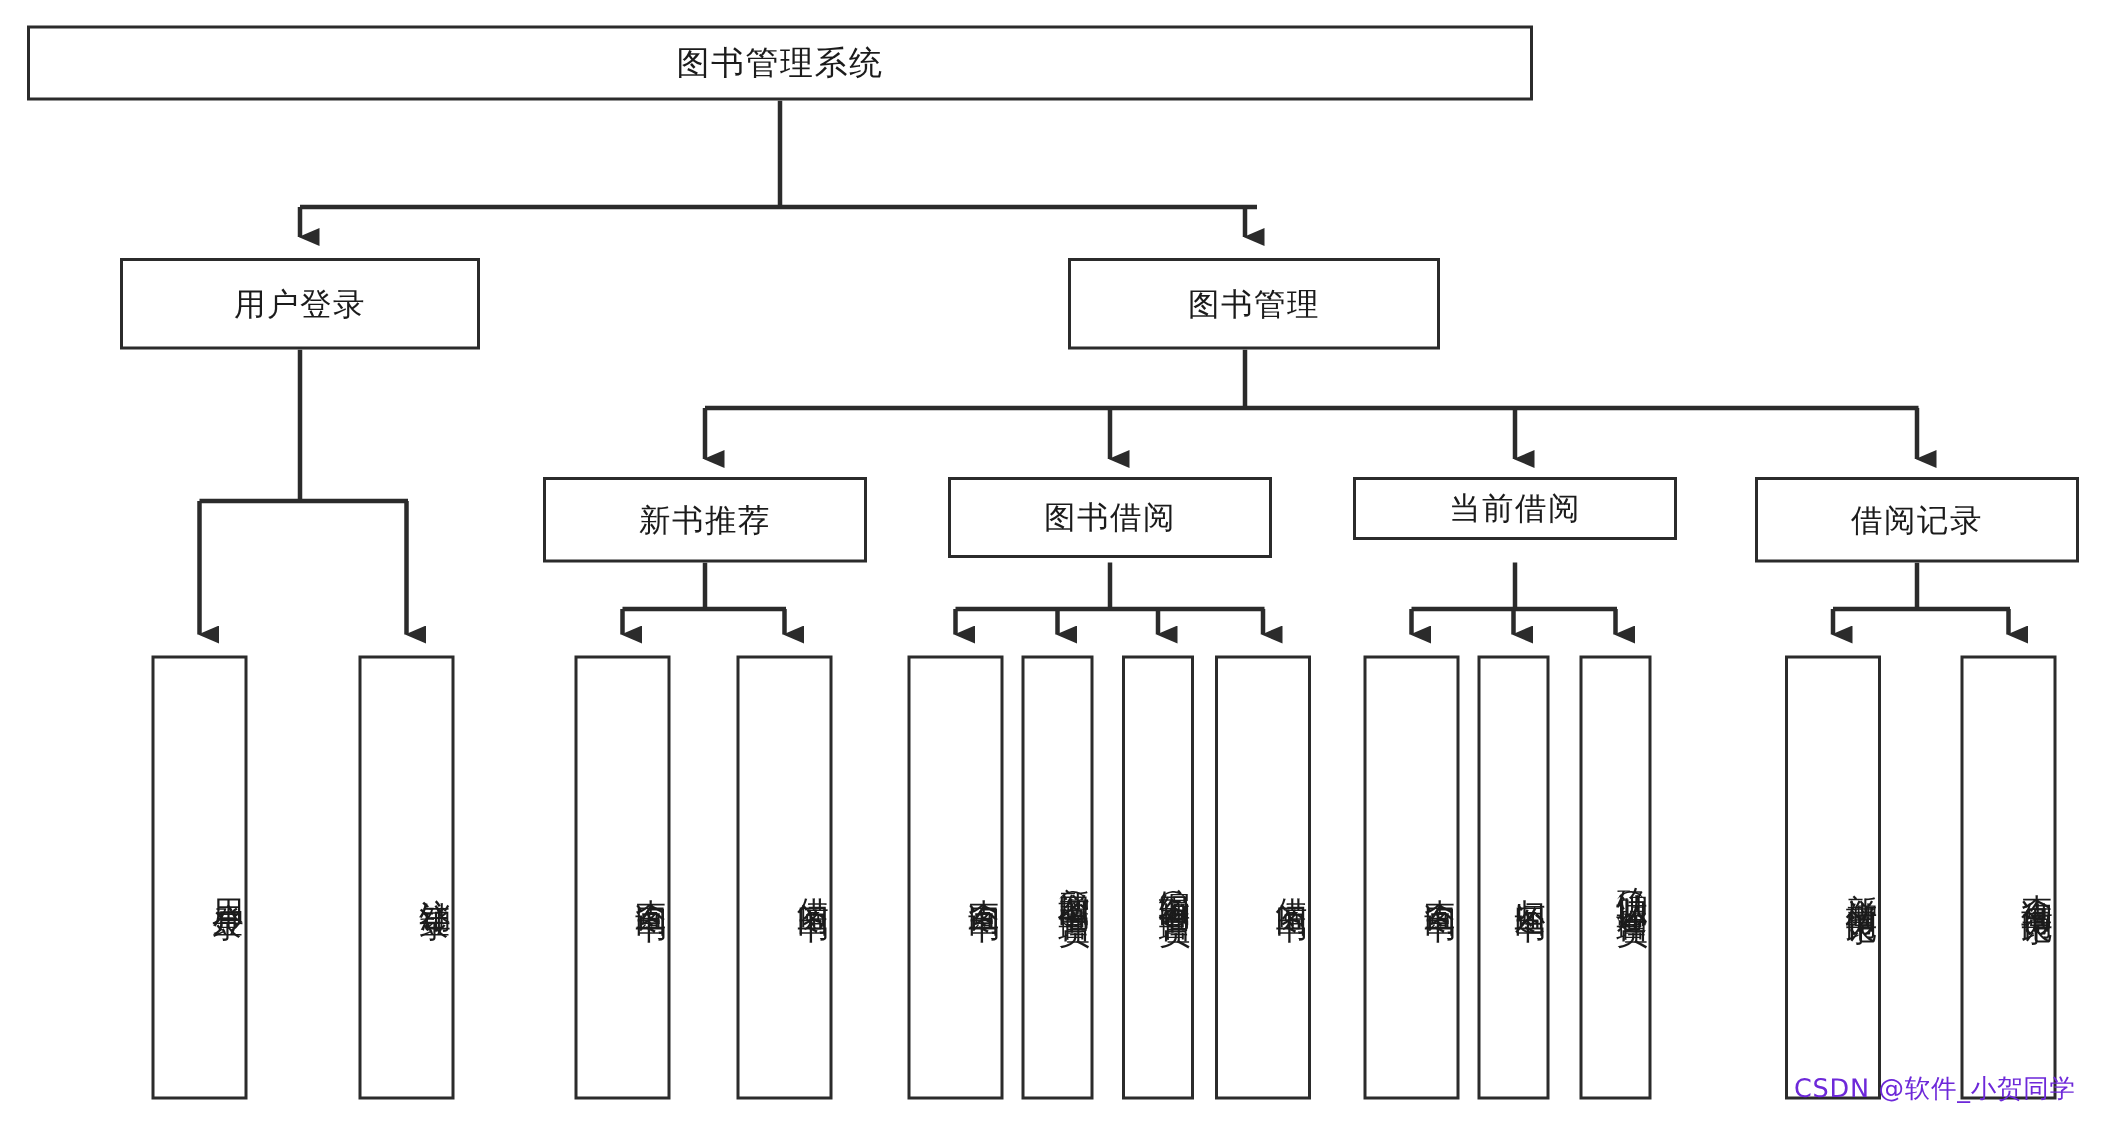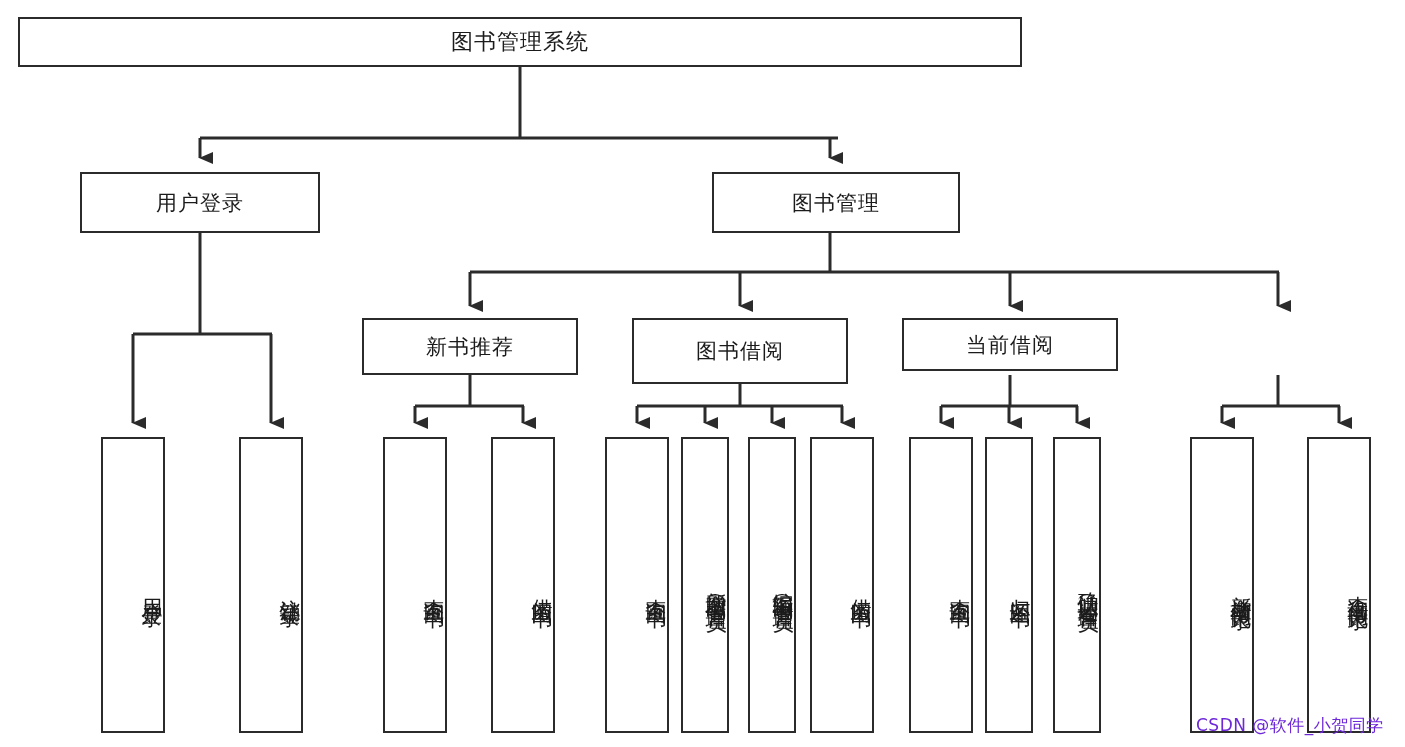--- a/index.html
+++ b/index.html
@@ -131,25 +131,28 @@
   <div class="node lvl1" style="left:80px;top:172px;width:240px;height:61px;">
     <span>用户登录</span>
   </div>
   <div class="node lvl1" style="left:712px;top:172px;width:248px;height:61px;">
     <span>图书管理</span>
   </div>
 
   <div class="node lvl2" style="left:362px;top:318px;width:216px;height:57px;">
     <span>新书推荐</span>
   </div>
-  <div class="node lvl2" style="left:632px;top:318px;width:216px;height:66px;">
+  <div class="node lvl2" style="left:632px;top:318px;width:216px;height:54px;">
     <span>图书借阅</span>
   </div>
-  <div class="node lvl2" style="left:902px;top:318px;width:216px;height:53px;">
+  <div class="node lvl2" style="left:902px;top:318px;width:216px;height:42px;">
     <span>当前借阅</span>
+  </div>
+  <div class="node lvl2" style="left:1170px;top:318px;width:216px;height:57px;">
+    <span>借阅记录</span>
   </div>
 
   <div class="node leaf" style="left:101px;top:437px;width:64px;height:296px;">
     <span class="vtext">用户登录</span>
   </div>
   <div class="node leaf" style="left:239px;top:437px;width:64px;height:296px;">
     <span class="vtext">注销登录</span>
   </div>
 
   <div class="node leaf" style="left:383px;top:437px;width:64px;height:296px;">

